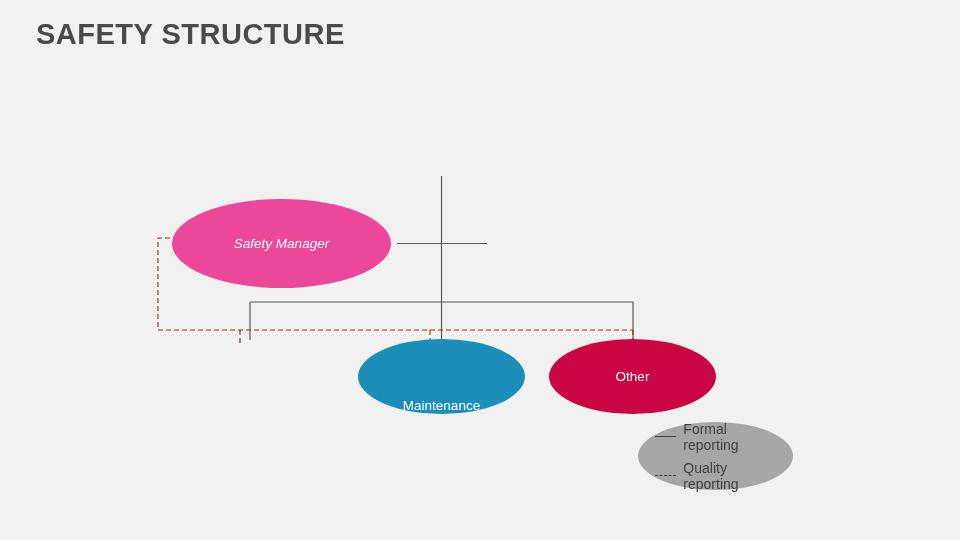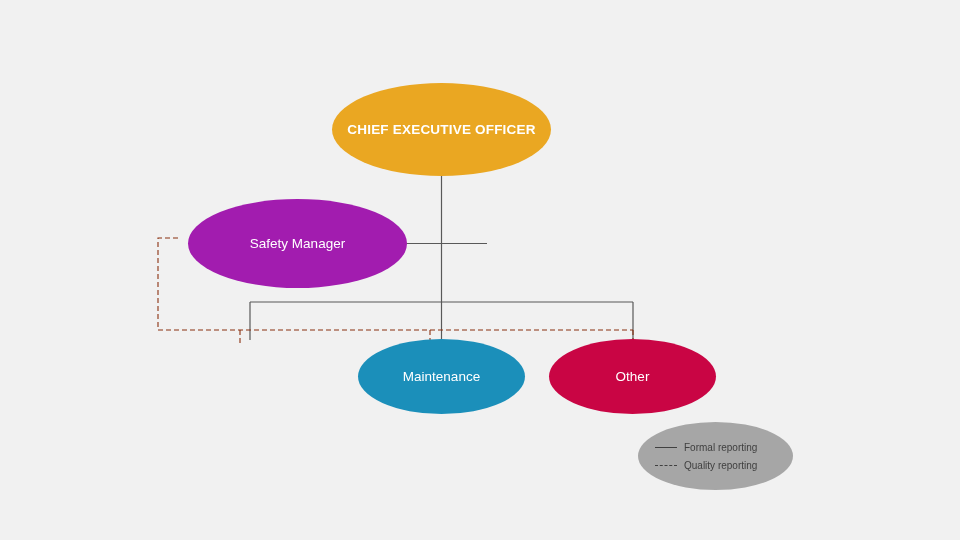--- a/index.html
+++ b/index.html
@@ -50,25 +50,26 @@
     width: 219px;
     height: 93px;
     background: #eaa722;
   }
   #node-ceo .node-label {
     font-size: 13.5px;
     font-weight: bold;
     letter-spacing: 0.2px;
   }
   #node-safety {
-    left: 188px;
+    left: 172px;
     top: 199px;
     width: 219px;
     height: 89px;
-    background: #a21caf;
+    background: #ec4899;
+    font-style: italic;
   }
   #node-quality {
     left: 487px;
     top: 199px;
     width: 219px;
     height: 89px;
     background: #119a9a;
   }
   #node-operations {
     left: 170px;
@@ -76,20 +77,21 @@
     width: 162px;
     height: 75px;
     background: #8db011;
   }
   #node-maintenance {
     left: 358px;
     top: 339px;
     width: 167px;
     height: 75px;
     background: #1b8fba;
+    align-items: flex-end;
   }
   #node-other {
     left: 549px;
     top: 339px;
     width: 167px;
     height: 75px;
     background: #c90544;
   }
   #node-safety .node-label,
   #node-quality .node-label,
@@ -116,21 +118,21 @@
     height: 52px;
     display: flex;
     flex-direction: column;
     justify-content: center;
     gap: 7px;
   }
   .legend-row {
     display: flex;
     align-items: center;
     gap: 7px;
-    font-size: 10px;
+    font-size: 14px;
     color: #3f3f3f;
   }
   .legend-swatch {
     width: 22px;
     height: 0;
     border-top: 1px solid #404040;
   }
   .legend-swatch.dashed {
     border-top: 1px dashed #404040;
   }
@@ -141,20 +143,21 @@
     width: 960px;
     height: 540px;
     pointer-events: none;
   }
 </style>
 </head>
 <body>
 
 <div id="slide">
 
+  <div id="title">SAFETY STRUCTURE</div>
 
   <svg id="connectors" viewBox="0 0 960 540">
 
     <line x1="441.5" y1="176" x2="441.5" y2="302" stroke="#595959" stroke-width="1.2"></line>
 
     <line x1="397" y1="243.5" x2="441.5" y2="243.5" stroke="#595959" stroke-width="1.2"></line>
 
     <line x1="441.5" y1="243.5" x2="487" y2="243.5" stroke="#595959" stroke-width="1.2"></line>
 
     <line x1="250" y1="302" x2="633" y2="302" stroke="#595959" stroke-width="1.2"></line>
@@ -162,23 +165,20 @@
     <line x1="250" y1="302" x2="250" y2="340" stroke="#595959" stroke-width="1.2"></line>
     <line x1="441.5" y1="302" x2="441.5" y2="340" stroke="#595959" stroke-width="1.2"></line>
     <line x1="633" y1="302" x2="633" y2="340" stroke="#595959" stroke-width="1.2"></line>
 
     <polyline points="178,238 158,238 158,330 633,330" fill="none" stroke="#8a3010" stroke-width="1.1" stroke-dasharray="5,3"></polyline>
     <line x1="240" y1="330" x2="240" y2="344" stroke="#8a3010" stroke-width="1.1" stroke-dasharray="5,3"></line>
     <line x1="430" y1="330" x2="430" y2="344" stroke="#8a3010" stroke-width="1.1" stroke-dasharray="5,3"></line>
     <line x1="633" y1="330" x2="633" y2="344" stroke="#8a3010" stroke-width="1.1" stroke-dasharray="5,3"></line>
   </svg>
 
-  <div class="node" id="node-ceo">
-    <span class="node-label">CHIEF EXECUTIVE OFFICER</span>
-  </div>
 
   <div class="node" id="node-safety">
     <span class="node-label">Safety Manager</span>
   </div>
 
 
 
   <div class="node" id="node-maintenance">
     <span class="node-label">Maintenance</span>
   </div>

